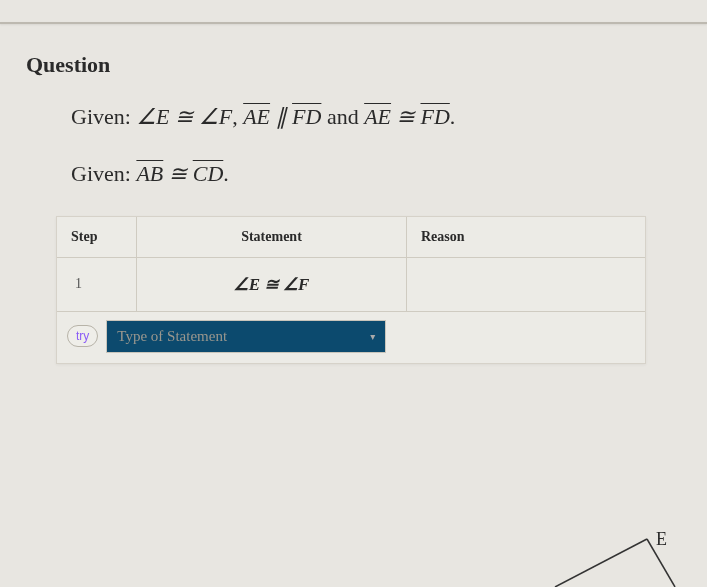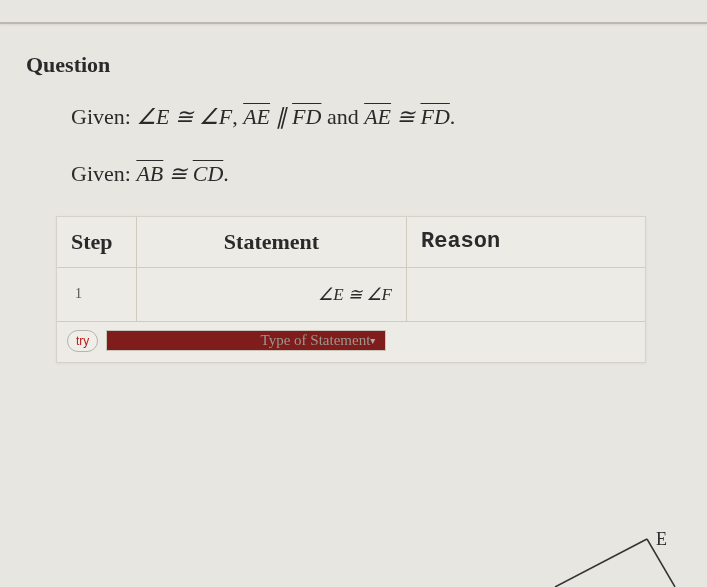--- a/index.html
+++ b/index.html
@@ -44,78 +44,78 @@
       margin-top: 12px;
       margin-left: 30px;
       width: 590px;
       border: 1px solid #d6d2c9;
       background: #ecebe6;
       box-shadow: 0 1px 3px rgba(0,0,0,0.05);
     }
     .proof-header {
       display: flex;
       border-bottom: 1px solid #cfcbc1;
-      font-size: 22px;
+      font-size: 14px;
       font-weight: bold;
     }
     .col-step { width: 80px; padding: 12px 14px; border-right: 1px solid #cfcbc1; }
     .col-stmt { width: 270px; padding: 12px 14px; border-right: 1px solid #cfcbc1; text-align: center; }
-    .col-reason { flex: 1; padding: 12px 14px; font-family: Liberation Mono, monospace; }
+    .col-reason { flex: 1; padding: 12px 14px; }
     .proof-row {
       display: flex;
       font-size: 17px;
       border-bottom: 1px solid #cfcbc1;
     }
     .proof-row .col-step {
       display: flex;
       align-items: center;
       justify-content: flex-start;
       font-weight: normal;
       color: #555;
       font-size: 14px;
       padding-left: 18px;
     }
     .proof-row .col-stmt {
-      text-align: right;
-      font-weight: normal;
+      text-align: center;
+      font-weight: bold;
     }
     .proof-row .col-reason {
       display: flex;
       align-items: center;
       font-weight: normal;
     }
     .stmt-line { padding: 4px 0; }
     .input-row {
       display: flex;
       align-items: center;
       padding: 8px 10px 10px 10px;
       gap: 8px;
     }
     .try-btn {
       border: 1px solid #b7b3a8;
       background: #efeee9;
       font-size: 12px;
       padding: 3px 8px;
       border-radius: 11px;
-      color: #b91c1c;
+      color: #8b5cf6;
       font-family: Arial, sans-serif;
       cursor: pointer;
     }
     .stmt-input {
       flex: 1;
       border: 1px solid #c9c5bb;
-      background: #7f1d1d;
+      background: #0c4a6e;
       font-size: 15px;
-      padding: 1px 10px;
+      padding: 7px 10px;
       color: #9a978e;
       font-family: Georgia, serif;
       max-width: 280px;
       display: flex;
       align-items: center;
-      justify-content: flex-end;
+      justify-content: space-between;
     }
     .dropdown-arrow {
       font-size: 10px;
       color: #aaa;
     }
     .triangle-corner {
       position: absolute;
       right: 32px;
       bottom: 0;
       width: 120px;

